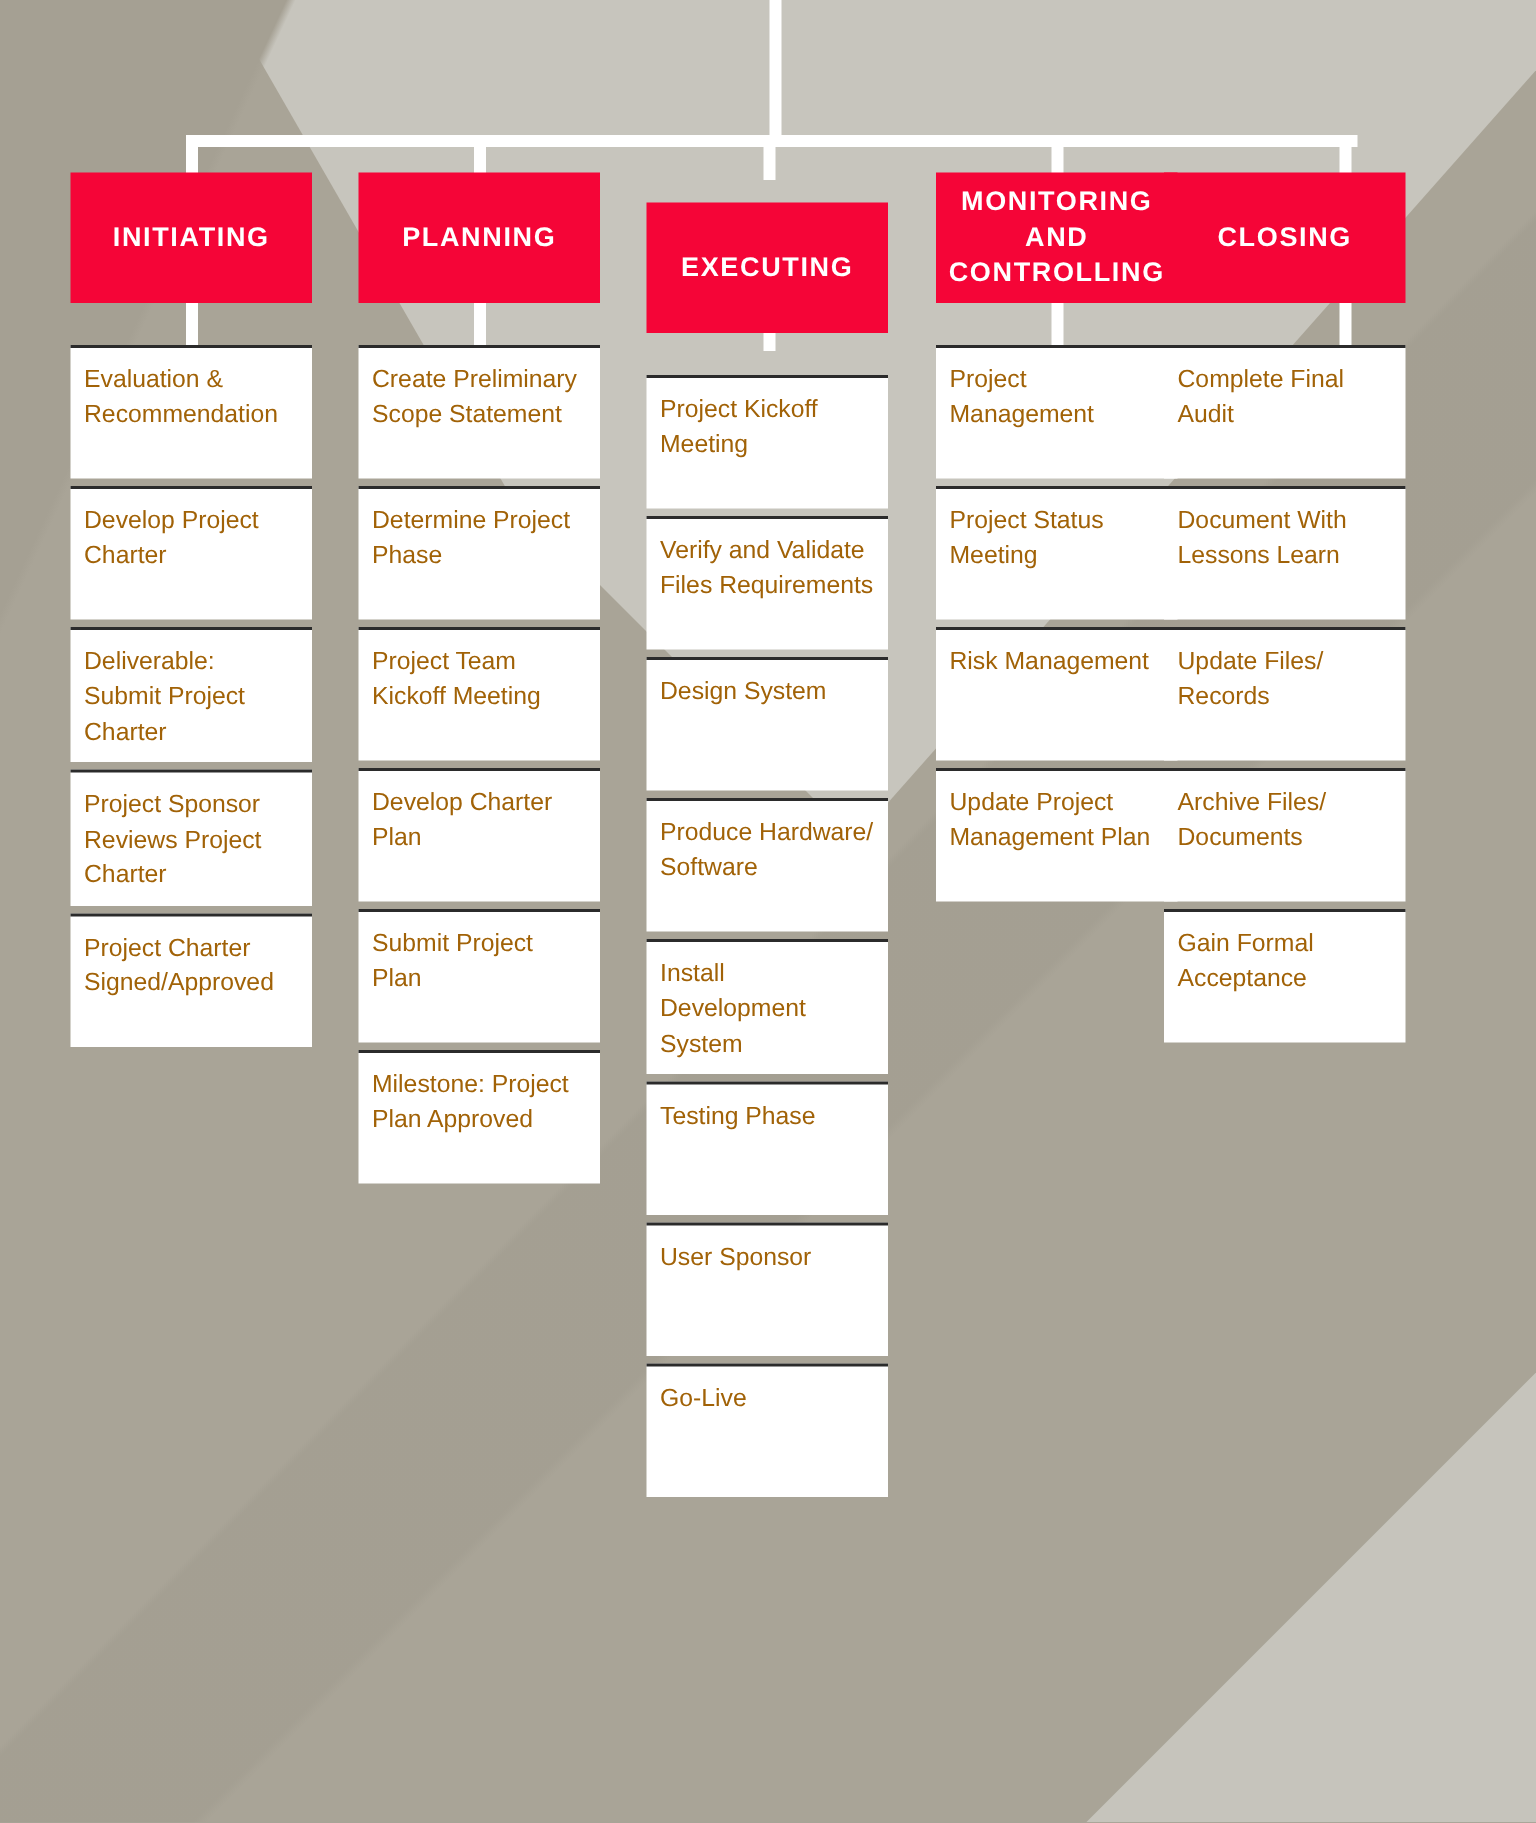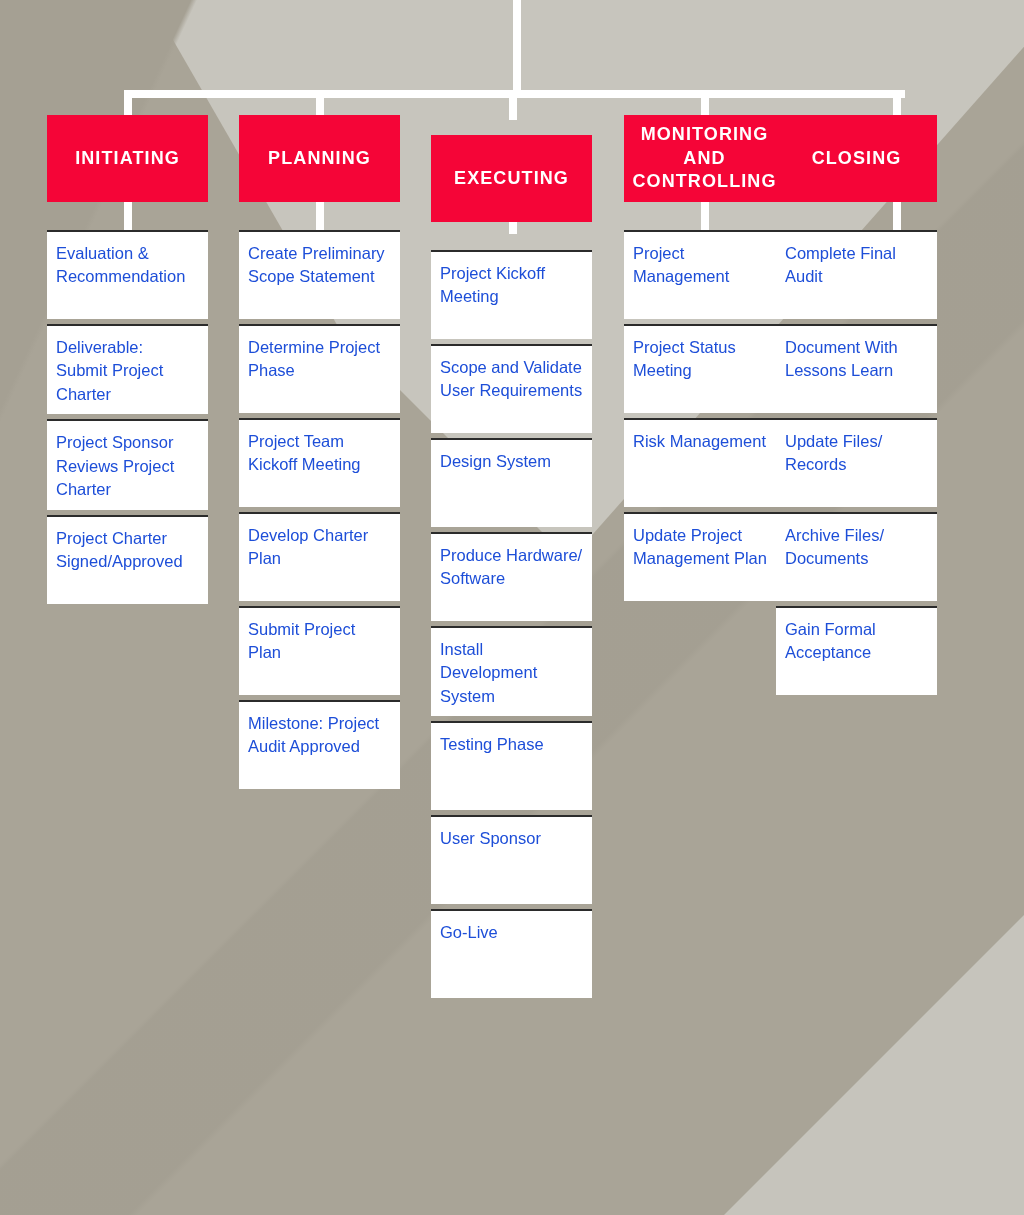--- a/index.html
+++ b/index.html
@@ -56,21 +56,21 @@
     padding:2px 6px;
   }
   .tasks{margin-top:28px;}
   .task-box{
     background:#ffffff;
     border-top:2px solid #2b2b2b;
     min-height:89px;
     box-sizing:border-box;
     margin-bottom:5px;
     padding:10px 9px 8px 9px;
-    color:#1d4ed8;
+    color:#a16207;
     font-size:16.5px;
     line-height:1.42;
     font-weight:400;
   }
 </style>
 </head>
 <body>
 
 <div id="canvas">
 
@@ -93,43 +93,44 @@
   <div class="conn" style="left:124px;top:198px;width:8px;height:36px;"></div>
   <div class="conn" style="left:316px;top:198px;width:8px;height:36px;"></div>
   <div class="conn" style="left:509px;top:198px;width:8px;height:36px;"></div>
   <div class="conn" style="left:701px;top:198px;width:8px;height:36px;"></div>
   <div class="conn" style="left:893px;top:198px;width:8px;height:36px;"></div>
 
   <div class="column" style="left:47px;">
     <div class="phase-header">INITIATING</div>
     <div class="tasks">
       <div class="task-box">Evaluation &amp; Recommendation</div>
+      <div class="task-box">Develop Project Charter</div>
       <div class="task-box">Deliverable: Submit Project Charter</div>
       <div class="task-box">Project Sponsor Reviews Project Charter</div>
       <div class="task-box">Project Charter Signed/Approved</div>
     </div>
   </div>
 
   <div class="column" style="left:239px;">
     <div class="phase-header">PLANNING</div>
     <div class="tasks">
       <div class="task-box">Create Preliminary Scope Statement</div>
       <div class="task-box">Determine Project Phase</div>
       <div class="task-box">Project Team Kickoff Meeting</div>
       <div class="task-box">Develop Charter Plan</div>
       <div class="task-box">Submit Project Plan</div>
-      <div class="task-box">Milestone: Project Audit Approved</div>
+      <div class="task-box">Milestone: Project Plan Approved</div>
     </div>
   </div>
 
   <div class="column" style="left:431px;margin-top:20px;">
     <div class="phase-header">EXECUTING</div>
     <div class="tasks">
       <div class="task-box">Project Kickoff Meeting</div>
-      <div class="task-box">Scope and Validate User Requirements</div>
+      <div class="task-box">Verify and Validate Files Requirements</div>
       <div class="task-box">Design System</div>
       <div class="task-box">Produce Hardware/ Software</div>
       <div class="task-box">Install Development System</div>
       <div class="task-box">Testing Phase</div>
       <div class="task-box">User Sponsor</div>
       <div class="task-box">Go-Live</div>
     </div>
   </div>
 
   <div class="column" style="left:624px;">

